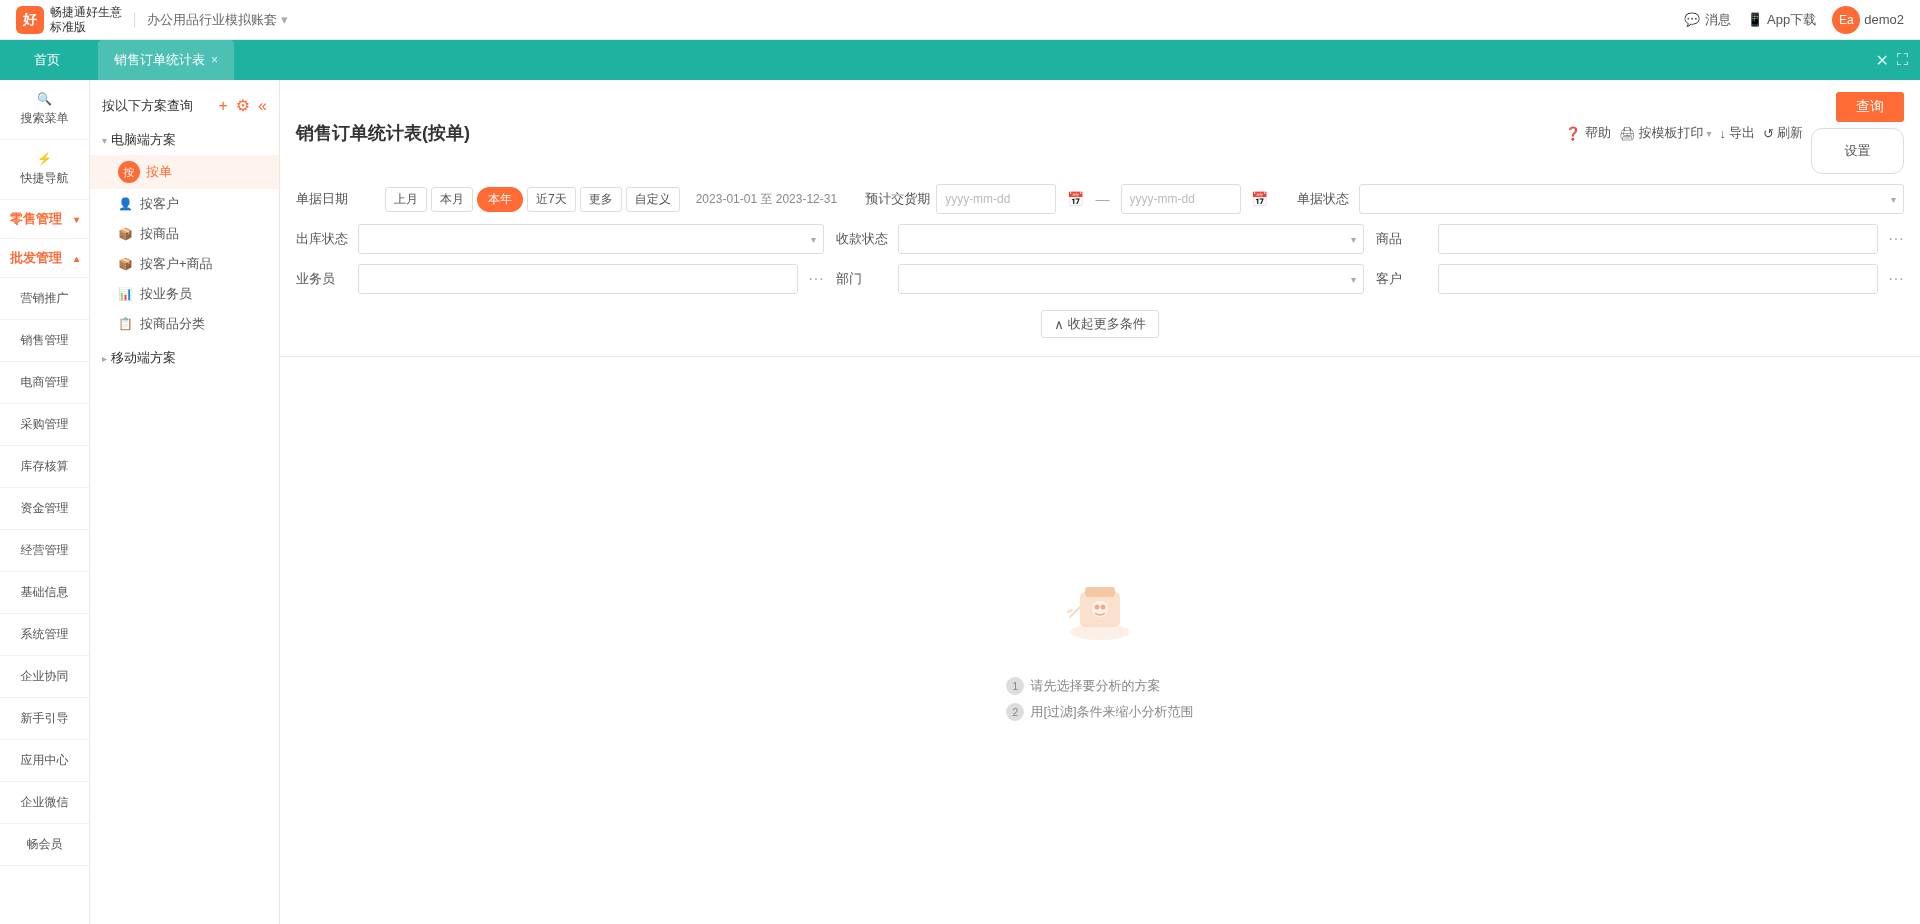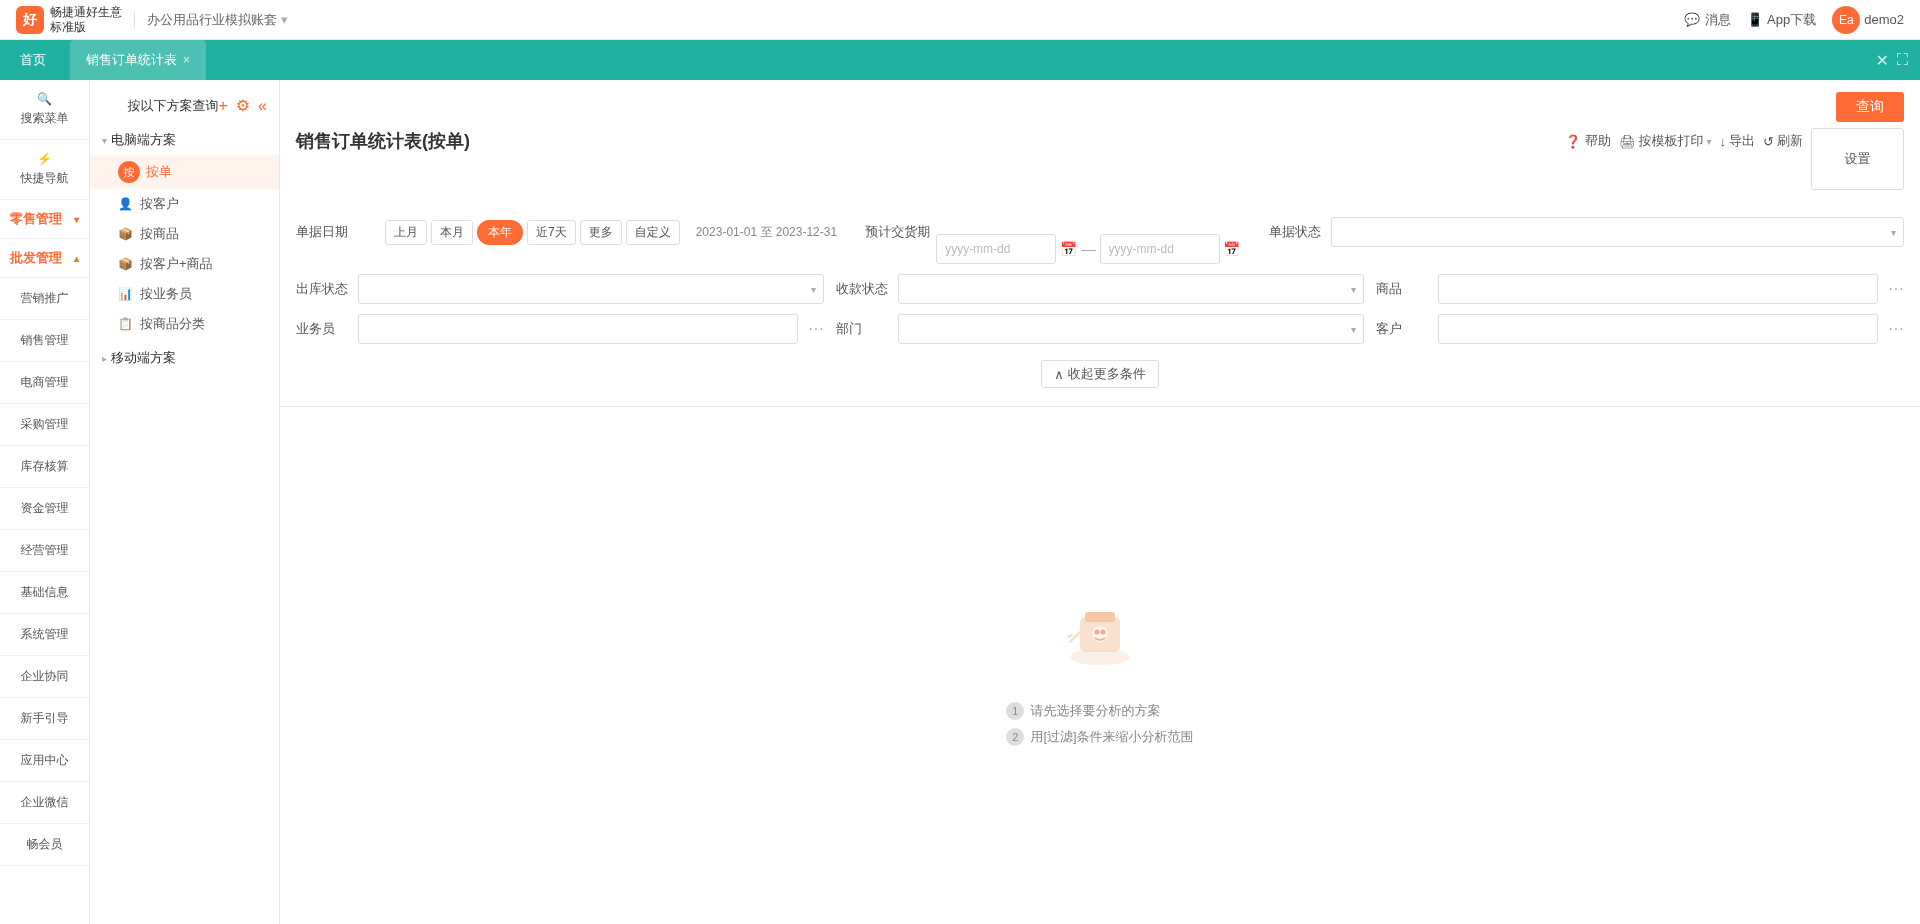--- a/index.html
+++ b/index.html
@@ -11,41 +11,41 @@
     .logo-area { display: flex; align-items: center; gap: 6px; }
     .logo-icon { width: 28px; height: 28px; background: #ff6b35; border-radius: 6px; display: flex; align-items: center; justify-content: center; color: #fff; font-size: 14px; font-weight: bold; }
     .logo-text { font-size: 12px; color: #333; line-height: 1.2; }
     .breadcrumb-area { display: flex; align-items: center; gap: 4px; color: #666; font-size: 13px; }
     .top-bar-right { display: flex; align-items: center; gap: 16px; color: #555; font-size: 13px; }
     .top-right-item { display: flex; align-items: center; gap: 4px; cursor: pointer; }
     .avatar { width: 28px; height: 28px; background: #ff6b35; border-radius: 50%; display: flex; align-items: center; justify-content: center; color: #fff; font-size: 12px; }
 
     
     .tab-bar { height: 40px; background: #20b2a0; display: flex; align-items: center; padding: 0 0; flex-shrink: 0; }
-    .tab-home { padding: 0 20px; height: 100%; display: flex; align-items: center; color: #fff; font-size: 13px; cursor: pointer; }
+    .tab-home { padding: 0 34px; height: 100%; display: flex; align-items: center; color: #fff; font-size: 13px; cursor: pointer; }
     .tab-item { padding: 0 16px; height: 100%; display: flex; align-items: center; color: #fff; font-size: 13px; background: rgba(255,255,255,0.2); cursor: pointer; gap: 6px; border-radius: 4px 4px 0 0; margin-left: 4px; }
     .tab-close { color: #fff; font-size: 12px; cursor: pointer; opacity: 0.8; }
     .tab-bar-actions { margin-left: auto; display: flex; align-items: center; gap: 8px; padding-right: 12px; }
     .tab-bar-action-btn { color: #fff; cursor: pointer; font-size: 16px; opacity: 0.8; background: none; border: none; }
 
     
     .main-layout { display: flex; flex: 1; overflow: hidden; }
 
     
     .sidebar { width: 90px; background: #fff; border-right: 1px solid #e8e8e8; display: flex; flex-direction: column; overflow-y: auto; flex-shrink: 0; }
     .sidebar-item { padding: 12px 0; text-align: center; cursor: pointer; color: #555; font-size: 12px; border-bottom: 1px solid #f0f0f0; display: flex; flex-direction: column; align-items: center; gap: 4px; }
     .sidebar-item-label { font-size: 12px; }
     .sidebar-section { padding: 8px 0 4px; text-align: center; cursor: pointer; color: #ff6b35; font-size: 13px; font-weight: bold; border-bottom: 1px solid #f0f0f0; display: flex; align-items: center; justify-content: center; gap: 12px; padding: 10px 0; }
 
     
     .content-area { flex: 1; display: flex; overflow: hidden; }
 
     
     .left-panel { width: 190px; background: #fff; border-right: 1px solid #e8e8e8; display: flex; flex-direction: column; flex-shrink: 0; padding: 10px 0; }
-    .panel-header { display: flex; align-items: center; justify-content: flex-end; padding: 6px 12px; }
+    .panel-header { display: flex; align-items: center; justify-content: space-between; padding: 6px 12px; }
     .panel-header-title { font-size: 13px; color: #333; font-weight: 500; }
     .panel-header-actions { display: flex; gap: 8px; }
     .panel-action-btn { color: #ff6b35; cursor: pointer; font-size: 16px; background: none; border: none; }
     .tree-section { padding: 4px 0; }
     .tree-parent { display: flex; align-items: center; padding: 6px 12px; cursor: pointer; color: #333; font-size: 13px; gap: 4px; }
     .tree-child { display: flex; align-items: center; padding: 6px 12px 6px 28px; cursor: pointer; color: #555; font-size: 13px; gap: 6px; }
     .tree-child.active { background: #fff3ee; color: #ff6b35; }
     .tree-icon { width: 16px; height: 16px; display: inline-flex; align-items: center; justify-content: center; font-size: 12px; color: #888; flex-shrink: 0; }
     .active-circle { width: 22px; height: 22px; background: #ff6b35; border-radius: 50%; display: flex; align-items: center; justify-content: center; color: #fff; font-size: 11px; }
 
@@ -67,36 +67,36 @@
     .filter-input::placeholder { color: #bbb; }
     .filter-select { flex: 1; height: 30px; border: 1px solid #ddd; border-radius: 3px; padding: 0 8px; font-size: 13px; color: #333; background: #fff; appearance: none; position: relative; }
     .select-wrapper { flex: 1; position: relative; display: flex; align-items: center; }
     .select-arrow { position: absolute; right: 8px; color: #aaa; font-size: 10px; pointer-events: none; }
     .filter-dots { color: #aaa; font-size: 16px; cursor: pointer; margin-left: 4px; }
 
     .collapse-row { display: flex; justify-content: center; padding: 6px 0; }
     .collapse-btn { display: flex; align-items: center; gap: 4px; color: #555; font-size: 13px; cursor: pointer; border: 1px solid #ddd; border-radius: 3px; padding: 4px 12px; background: #fff; }
 
     .query-btn { background: #ff6b35; color: #fff; border: none; border-radius: 3px; padding: 6px 20px; font-size: 14px; cursor: pointer; margin-left: 25px; }
-    .settings-btn { border: 1px solid #ddd; background: #fff; color: #555; border-radius: 3px; padding: 21px 16px; font-size: 13px; cursor: pointer; }
+    .settings-btn { border: 1px solid #ddd; background: #fff; color: #555; border-radius: 11px; padding: 13px 16px; font-size: 13px; cursor: pointer; }
 
     .btn-group-right { display: flex; flex-direction: column; gap: 6px; }
 
     
     .empty-area { flex: 1; display: flex; align-items: center; justify-content: center; flex-direction: column; gap: 16px; background: #fff; }
     .empty-icon { width: 100px; height: 100px; opacity: 0.7; }
     .empty-tips { color: #888; font-size: 13px; line-height: 2; }
     .tip-row { display: flex; align-items: center; gap: 6px; }
     .tip-num { width: 18px; height: 18px; background: #ddd; border-radius: 50%; display: flex; align-items: center; justify-content: center; font-size: 11px; color: #888; flex-shrink: 0; }
 
     
     .v-divider { width: 1px; height: 16px; background: #ddd; margin: 0 4px; }
     .filter-cell { display: flex; align-items: center; gap: 8px; }
     .date-separator { color: #aaa; font-size: 14px; }
-    .date-range-inputs { display: flex; align-items: center; gap: 4px; flex: 1; margin-top: 34px; }
+    .date-range-inputs { display: flex; align-items: center; gap: 11px; flex: 1; }
     .date-input { flex: 1; height: 30px; border: 1px solid #ddd; border-radius: 3px; padding: 0 8px; font-size: 12px; color: #bbb; }
     .cal-icon { color: #aaa; font-size: 14px; cursor: pointer; }
   </style>
 </head>
 <body>
 
 <div class="top-bar">
   <div class="top-bar-left">
     <div class="logo-area">
       <div class="logo-icon">好</div>

